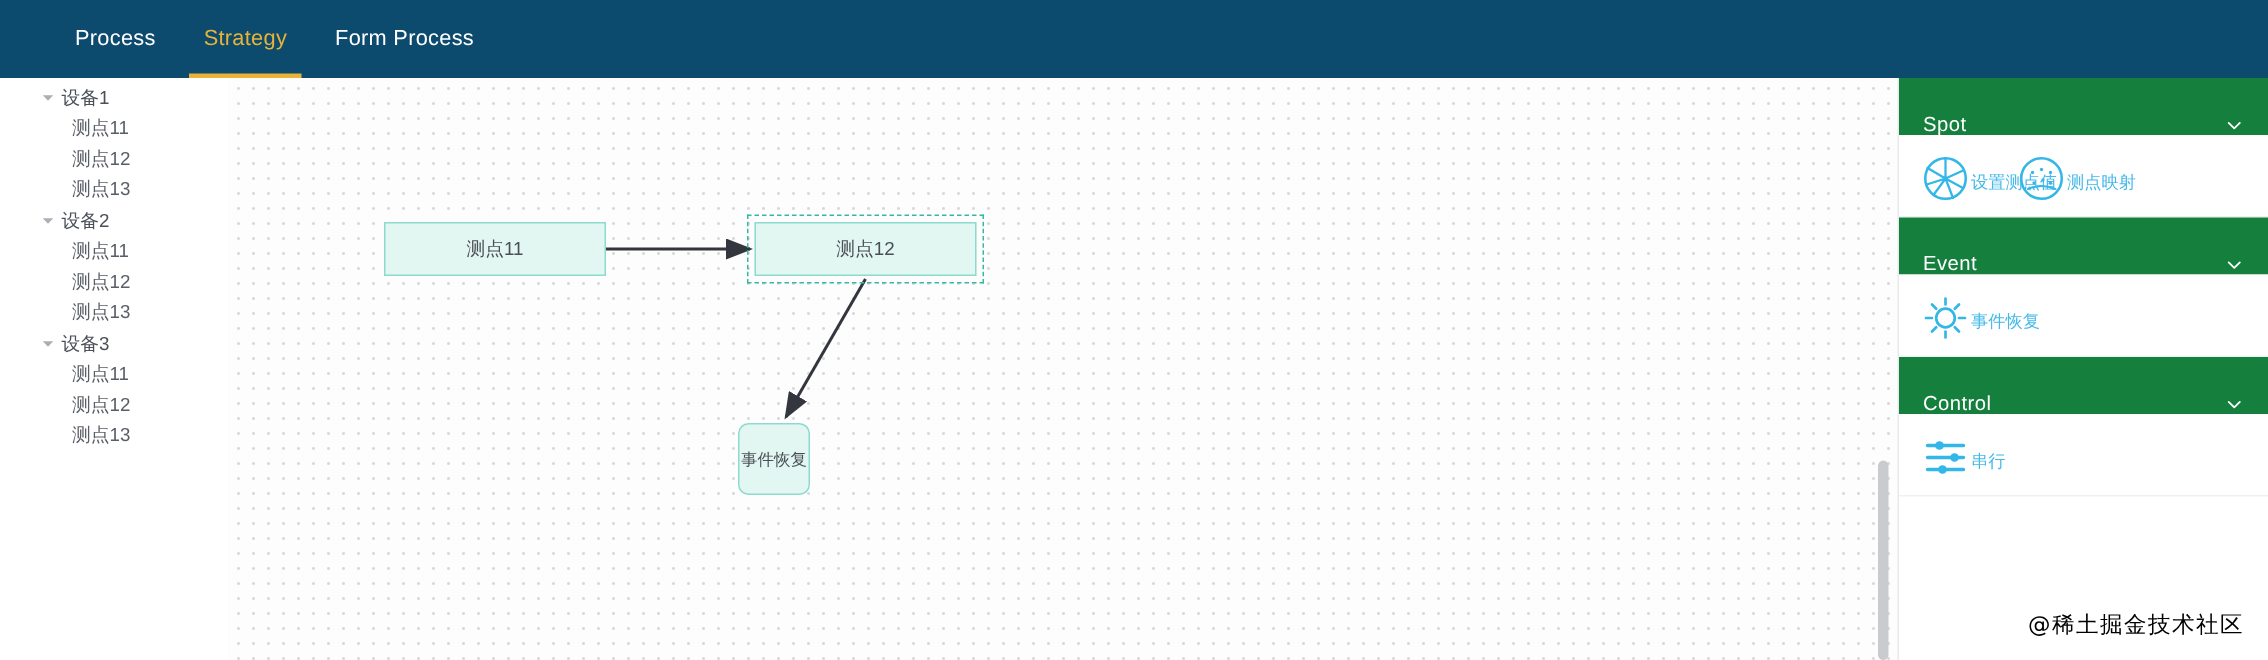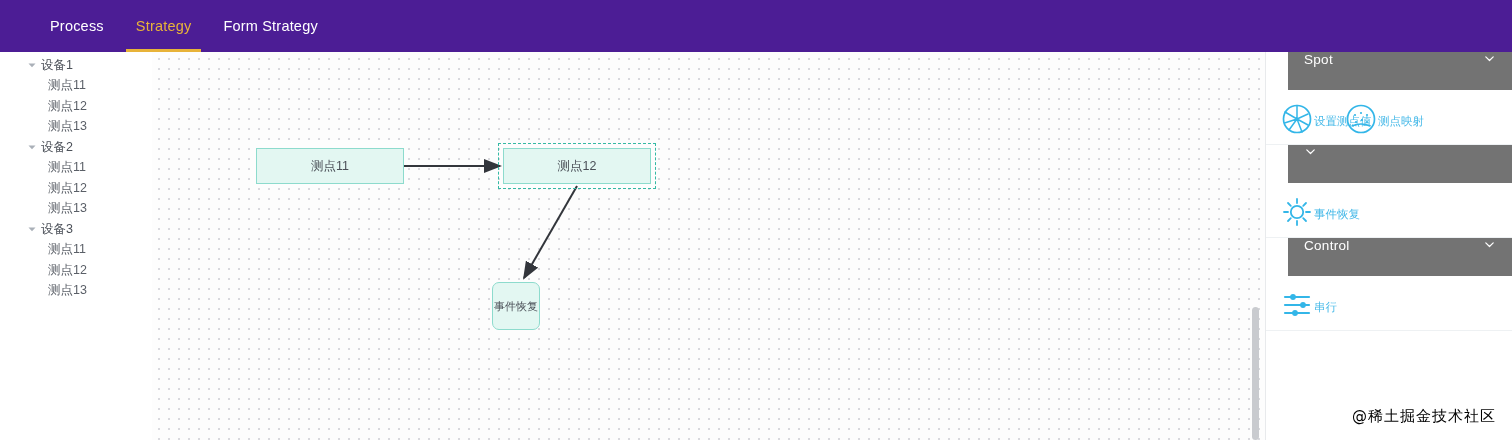--- a/index.html
+++ b/index.html
@@ -7,21 +7,21 @@
     width: 1512px; height: 440px;
     overflow: hidden;
     font-family: "Liberation Sans", "DejaVu Sans", sans-serif;
     background: #ffffff;
   }
   #app { position: relative; width: 1512px; height: 440px; overflow: hidden; }
 
   
   #topnav {
     position: absolute; left: 0; top: 0; width: 1512px; height: 52px;
-    background: #4c1d95;
+    background: #0c4a6e;
     display: flex; align-items: stretch;
     padding-left: 34px;
   }
   .nav-tab {
     display: flex; align-items: center; justify-content: center;
     padding: 0 16px;
     font-size: 14.5px; color: #ffffff;
     letter-spacing: .2px;
     cursor: pointer; position: relative;
     user-select: none;
@@ -95,25 +95,25 @@
 
   
   #rightpanel {
     position: absolute; left: 1265px; top: 52px;
     width: 247px; height: 388px;
     background: #ffffff;
     border-left: 1px solid #e8eaec;
     overflow: hidden;
   }
   .panel-header {
-    height: 38px; background: #737373;
-    display: flex; align-items: flex-start;
+    height: 38px; background: #15803d;
+    display: flex; align-items: flex-end;
     padding: 0 16px;
     color: #ffffff; font-size: 13.5px;
-    cursor: pointer; user-select: none; margin-left: 22px;
+    cursor: pointer; user-select: none;
   }
   .panel-header .ph-title { flex: 1; letter-spacing: .3px; }
   .panel-body {
     background: #ffffff;
     padding: 10px 0 8px 14px;
     display: flex; flex-wrap: wrap;
     border-bottom: 1px solid #eef1f3;
   }
   .panel-item {
     width: 64px;
@@ -141,21 +141,21 @@
 <div id="app">
 
   <div id="topnav">
     <div class="nav-tab">
       <span>Process</span>
     </div>
     <div class="nav-tab active">
       <span>Strategy</span>
     </div>
     <div class="nav-tab">
-      <span>Form Strategy</span>
+      <span>Form Process</span>
     </div>
   </div>
 
   <div id="sidebar">
 
     <div class="tree-group">
       <div class="tree-node parent">
         <span class="caret">
           <svg viewBox="0 0 12 12" width="12" height="12">
               <path d="M2.5 4.5 L9.5 4.5 L6 8.2 Z" fill="#aab0b8"></path>
@@ -275,20 +275,21 @@
             <circle cx="18" cy="18" r="1.1" fill="#33b6e8"></circle>
             <circle cx="23" cy="20" r="1.1" fill="#33b6e8"></circle>
             <path d="M8 24 Q17 20 26 24" fill="none" stroke="#33b6e8" stroke-width="1.4" stroke-linecap="round"></path>
           </svg>
         </span>
         <span class="pi-label">测点映射</span>
       </div>
     </div>
 
     <div class="panel-header">
+      <span class="ph-title">Event</span>
       <span class="chev">
         <svg viewBox="0 0 14 14" width="13" height="13">
             <path d="M3 5.3 L7 9.2 L11 5.3" fill="none" stroke="#ffffff" stroke-width="1.3" stroke-linecap="round" stroke-linejoin="round"></path>
           </svg>
       </span>
     </div>
     <div class="panel-body">
       <div class="panel-item">
         <span class="pi-icon">
           <svg viewBox="0 0 34 34" width="34" height="34">

